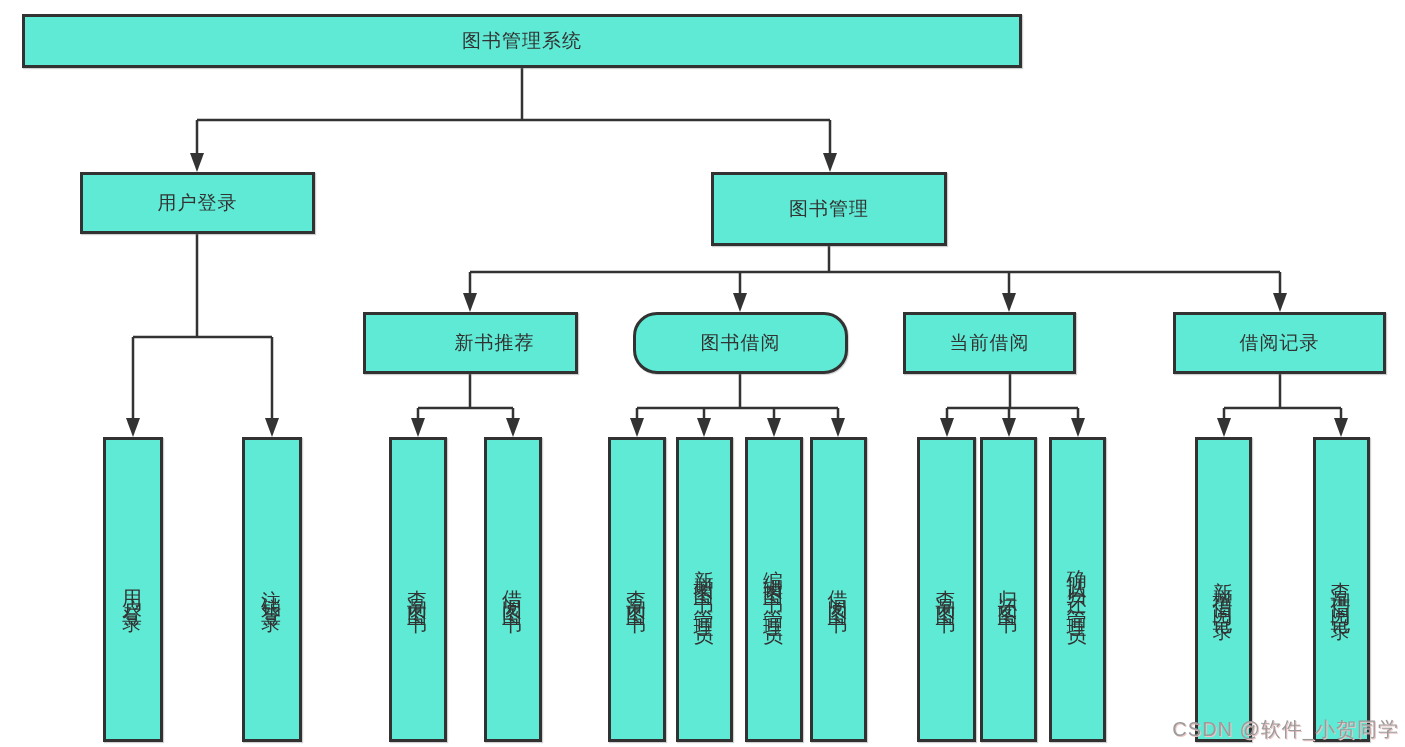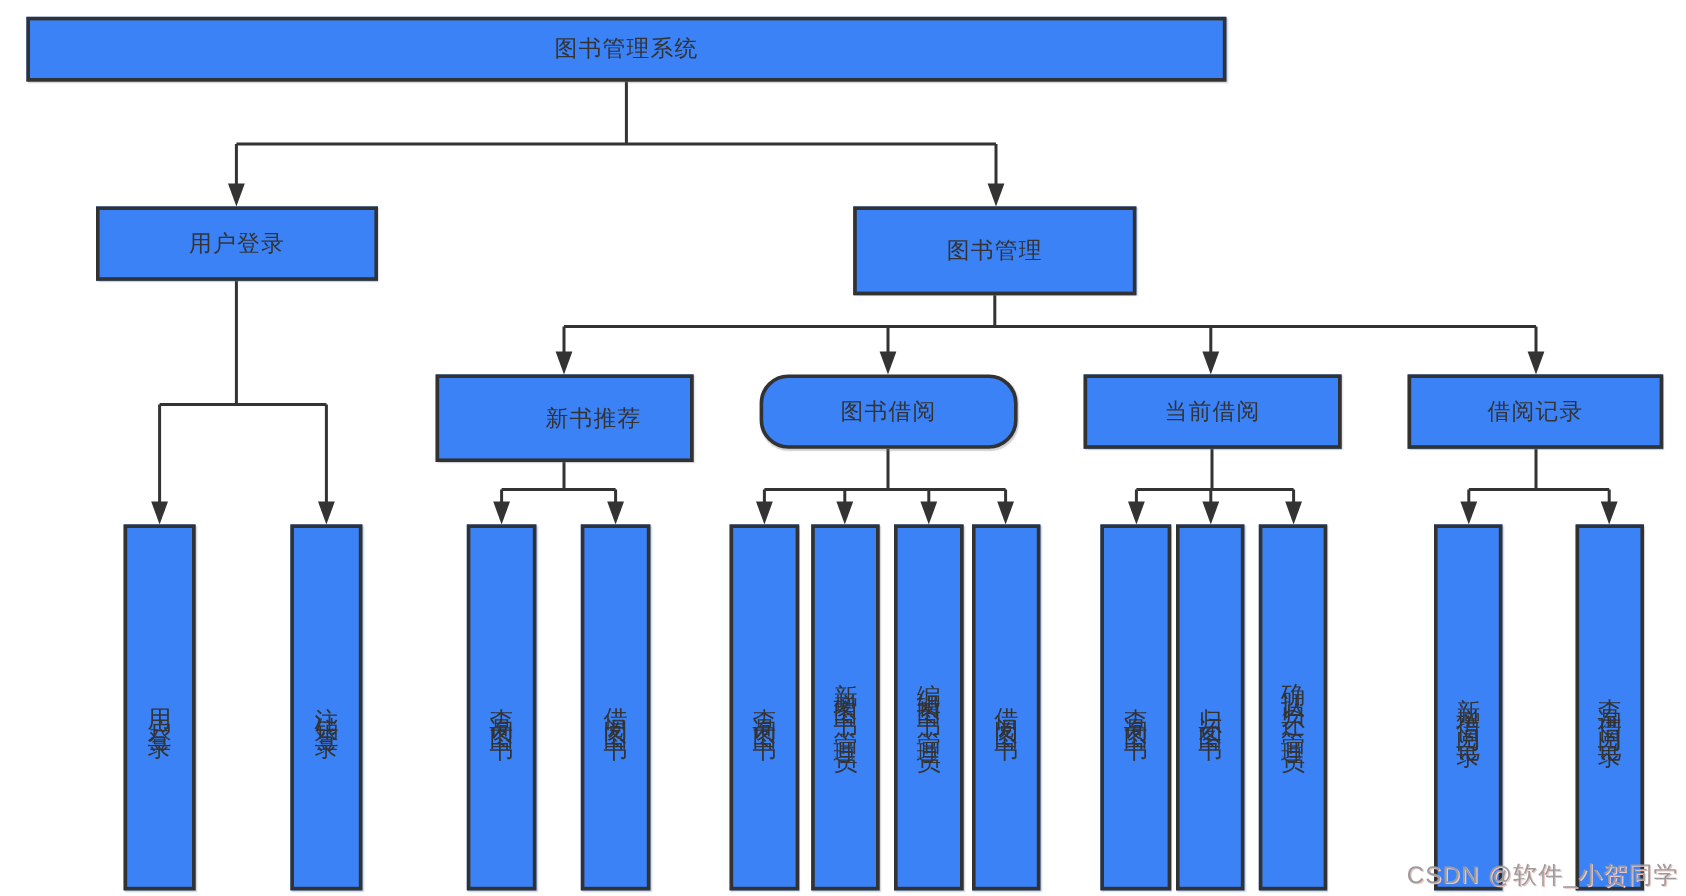--- a/index.html
+++ b/index.html
@@ -8,21 +8,21 @@
     width: 1405px;
     height: 747px;
     background: #ffffff;
     font-family: "Liberation Sans", sans-serif;
     overflow: hidden;
   }
   .box {
     position: absolute;
     box-sizing: border-box;
     border: 3px solid #323232;
-    background: #3b82f6;
+    background: #5eead4;
     color: #333333;
     display: flex;
     align-items: center;
     justify-content: center;
     box-shadow: 1px 1px 1px rgba(120,120,120,0.35);
   }
   .hbox { font-size: 19px; letter-spacing: 1px; }
   .leaf { top: 437px; height: 305px; }
   .leaf .vtext {
     writing-mode: vertical-rl;
@@ -94,27 +94,27 @@
     <span>图书管理系统</span>
   </div>
 
   <div class="box hbox" style="left:80px; top:172px; width:235px; height:62px;">
     <span>用户登录</span>
   </div>
   <div class="box hbox" style="left:711px; top:172px; width:236px; height:74px;">
     <span>图书管理</span>
   </div>
 
-  <div class="box hbox" style="left:363px; top:312px; width:215px; height:73px;padding-left:48px;">
+  <div class="box hbox" style="left:363px; top:312px; width:215px; height:62px;padding-left:48px;">
     <span>新书推荐</span>
   </div>
   <div class="box hbox" style="left:633px; top:312px; width:215px; height:62px;border-radius:24px;">
     <span>图书借阅</span>
   </div>
-  <div class="box hbox" style="left:903px; top:312px; width:215px; height:62px;">
+  <div class="box hbox" style="left:903px; top:312px; width:173px; height:62px;">
     <span>当前借阅</span>
   </div>
   <div class="box hbox" style="left:1173px; top:312px; width:213px; height:62px;">
     <span>借阅记录</span>
   </div>
 
   <div class="box leaf" style="left:103px; width:60px;">
     <span class="vtext">用户登录</span>
   </div>
   <div class="box leaf" style="left:242px; width:60px;">

